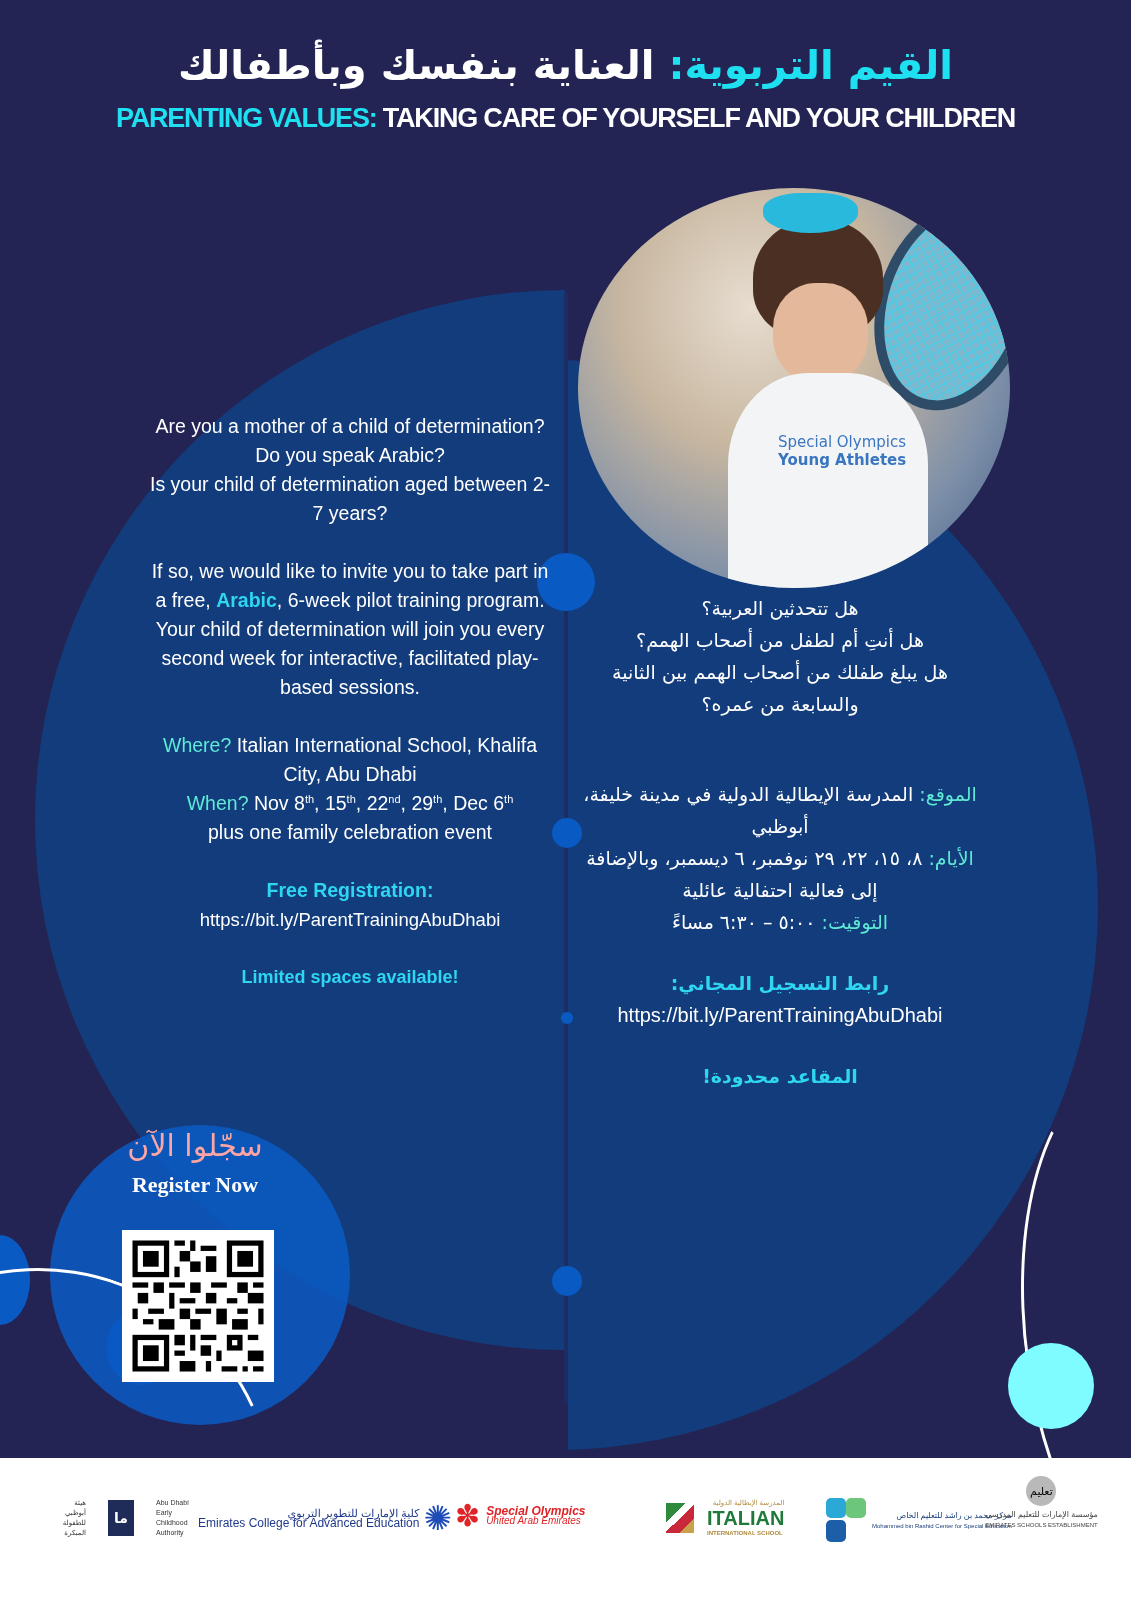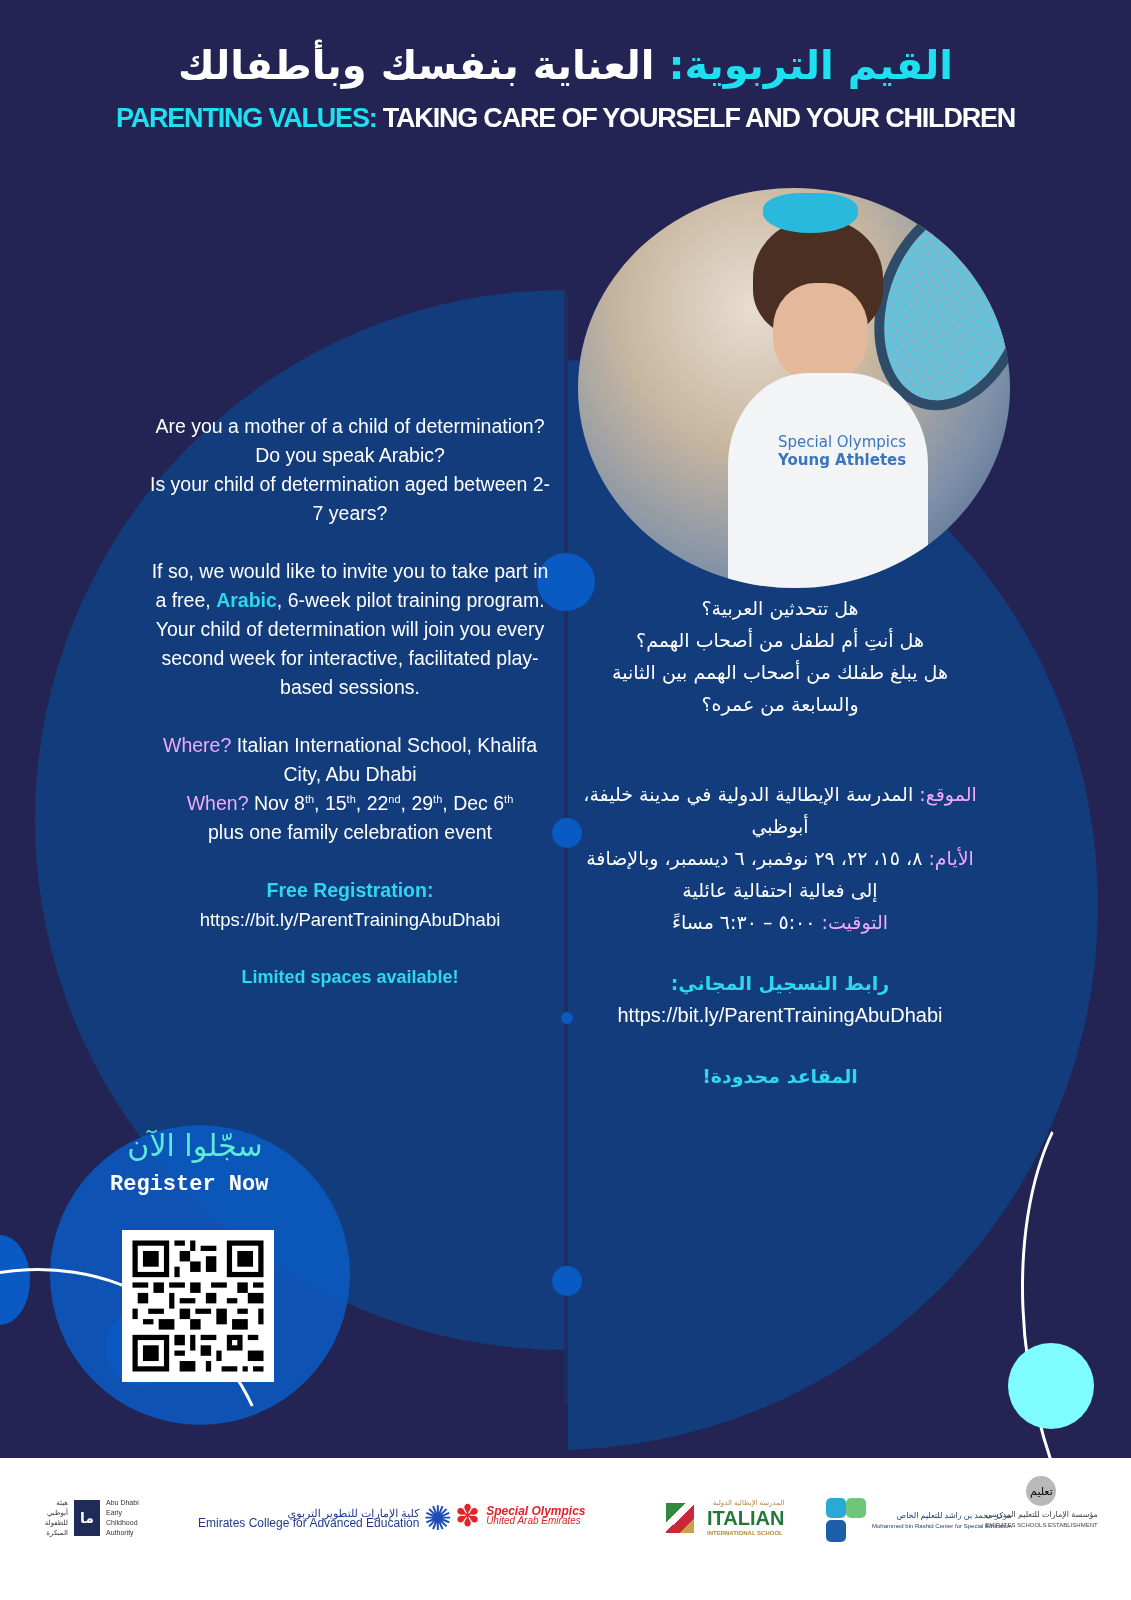--- a/index.html
+++ b/index.html
@@ -22,32 +22,32 @@
   .photo .racket{position:absolute;left:300px;top:10px;width:130px;height:195px;border:10px solid #2e4b68;border-radius:50%;background:repeating-linear-gradient(45deg,#57c6e0 0 2px,transparent 2px 8px),repeating-linear-gradient(-45deg,#57c6e0 0 2px,#7fb8cc 2px 8px);transform:rotate(18deg);}
   .photo .handle{position:absolute;left:300px;top:215px;width:20px;height:90px;background:#36b6d8;border-radius:8px;transform:rotate(25deg);}
 
   .title-ar{position:absolute;left:0;top:42px;width:1131px;text-align:center;font-size:40px;font-weight:bold;color:#ffffff;direction:rtl;font-family:"DejaVu Sans",sans-serif;}
   .title-ar .hl{color:#1ee0f0;}
   .title-en{position:absolute;left:0;top:103px;width:1131px;text-align:center;font-size:27px;font-weight:bold;color:#ffffff;letter-spacing:-1.2px;font-family:"Liberation Sans",sans-serif;}
   .title-en .hl{color:#1ee0f0;}
 
   .en-block{position:absolute;left:150px;top:412px;width:400px;text-align:center;color:#ffffff;font-size:19.5px;line-height:29px;font-family:"Liberation Sans",sans-serif;}
   .en-block p{margin:0;}
-  .cy{color:#f0abfc;margin-top:24px;}
+  .cy{color:#5eead4;margin-top:24px;}
   .cyb{color:#2ed6f0;font-weight:bold;}
   .gap{height:29px;}
   sup{font-size:11px;line-height:0;}
 
   .ar-block{position:absolute;left:580px;top:592px;width:400px;text-align:center;color:#ffffff;font-size:19px;line-height:32px;direction:rtl;font-family:"DejaVu Sans",sans-serif;}
   .ar-block p{margin:0;}
   .ar-url{direction:ltr;font-family:"Liberation Sans",sans-serif;font-size:20px;}
 
   .reg-circle{position:absolute;left:50px;top:1125px;width:300px;height:300px;border-radius:50%;background:#0a5ac4;opacity:0.85;}
-  .reg-ar{position:absolute;left:110px;top:1128px;width:170px;text-align:center;color:#5eead4;font-size:30px;direction:rtl;}
-  .reg-en{position:absolute;left:110px;top:1172px;width:170px;text-align:left;color:#ffffff;font-size:22px;font-weight:bold;font-family:Liberation Mono, monospace;}
+  .reg-ar{position:absolute;left:110px;top:1128px;width:170px;text-align:center;color:#fca5a5;font-size:30px;direction:rtl;}
+  .reg-en{position:absolute;left:110px;top:1172px;width:170px;text-align:center;color:#ffffff;font-size:22px;font-weight:bold;font-family:Liberation Serif, serif;}
   .qr{position:absolute;left:122px;top:1230px;width:152px;height:152px;background:#fff;}
 
   .footer{position:absolute;left:0;top:1458px;width:1131px;height:142px;background:#ffffff;}
   .logo{position:absolute;top:40px;display:flex;align-items:center;}
   .logo .txt{font-size:8px;color:#333;line-height:10px;font-family:"Liberation Sans",sans-serif;}
 </style>
 </head>
 <body>
 
 <div class="poster">
@@ -186,21 +186,21 @@
           <rect x="16" y="25" width="1" height="2"></rect>
           <rect x="19" y="26" width="3" height="1"></rect>
           <rect x="23" y="26" width="1" height="1"></rect>
           <rect x="25" y="26" width="2" height="1"></rect>
       </g>
     </svg>
   </div>
 </div>
 
 <div class="footer">
-  <div class="logo" style="left:40px;">
+  <div class="logo" style="left:58px;gap:16px;">
     <div class="txt" style="width:28px;direction:rtl;text-align:right;font-size:7px;">هيئة أبوظبي للطفولة المبكرة</div>
     <div style="width:26px;height:36px;background:#1f2c5a;margin:0 6px;color:#fff;font-size:14px;font-weight:bold;display:flex;align-items:center;justify-content:center;">ما</div>
     <div class="txt" style="white-space:pre-line;font-size:7px;">Abu Dhabi
 Early
 Childhood
 Authority</div>
   </div>
   <div class="logo" style="left:198px;">
     <div>
       <div class="txt" style="direction:rtl;font-size:11px;color:#1f3a8a;">كلية الإمارات للتطوير التربوي</div>

